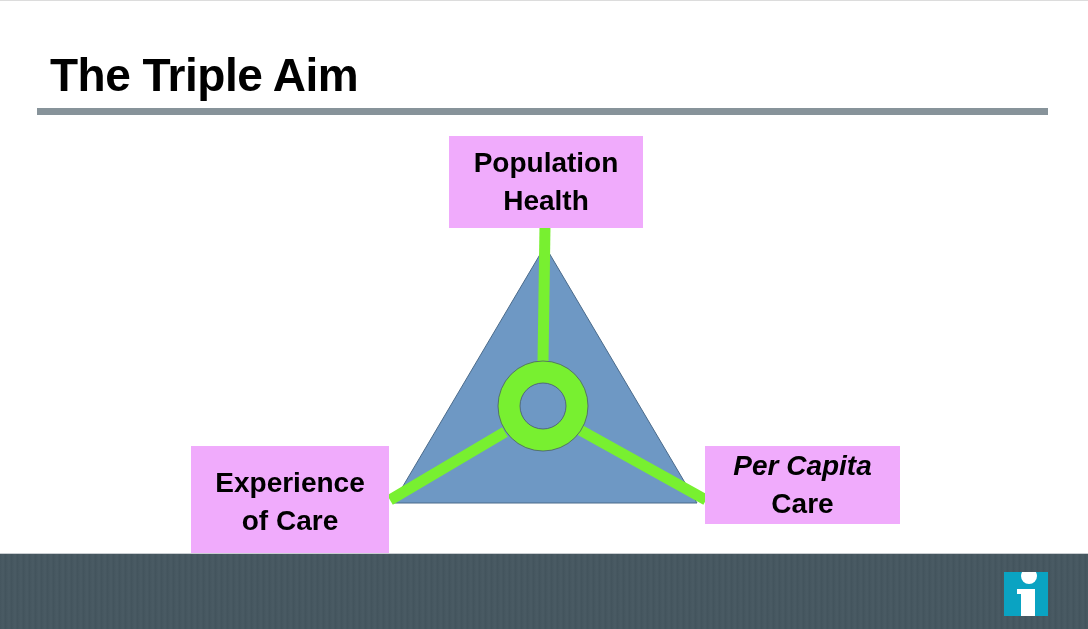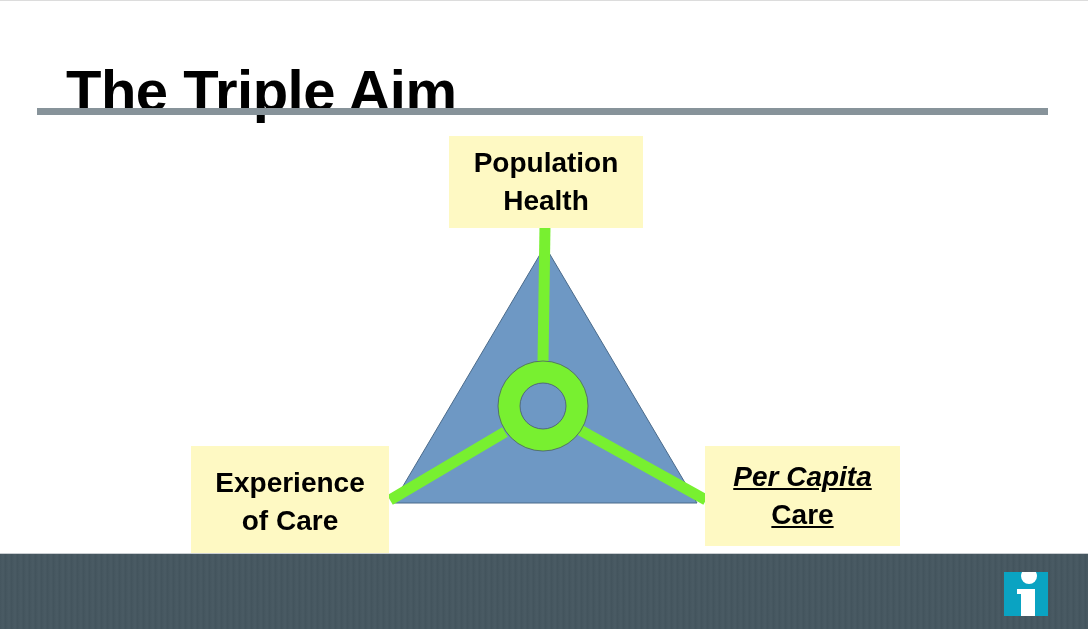--- a/index.html
+++ b/index.html
@@ -2,35 +2,35 @@
 <html><head>
   <meta charset="utf-8">
   <style>
     html, body { margin: 0; padding: 0; }
     body {
       width: 1088px; height: 629px; position: relative; overflow: hidden;
       background: #ffffff; font-family: "Liberation Sans", sans-serif;
     }
     .top-border { position: absolute; left: 0; top: 0; width: 1088px; height: 1px; background: #dcdcdc; }
     .title {
-      position: absolute; left: 50px; top: 40px; margin: 16px;
-      font-size: 58px; font-weight: bold; color: #000; letter-spacing: -0.5px; line-height: 70px;
+      position: absolute; left: 50px; top: 40px; margin: 0;
+      font-size: 46px; font-weight: bold; color: #000; letter-spacing: -0.5px; line-height: 70px;
     }
     .title-rule { position: absolute; left: 37px; top: 108px; width: 1011px; height: 7px; background: #87939a; }
     svg.diagram { position: absolute; left: 0; top: 0; }
     .box {
-      position: absolute; background: #fef9c3; color: #000;
+      position: absolute; background: #f0abfc; color: #000;
       font-weight: bold; font-size: 28px; line-height: 38px; text-align: center;
       display: flex; flex-direction: column; justify-content: center; align-items: center;
     }
     .box span { display: block; }
     .box .italic { font-style: italic; }
     .box-top { left: 449px; top: 136px; width: 194px; height: 92px; }
     .box-left { left: 191px; top: 446px; width: 198px; height: 112px; }
-    .box-right { left: 705px; top: 446px; width: 195px; height: 100px; text-decoration: underline; }
+    .box-right { left: 705px; top: 446px; width: 195px; height: 78px; }
     .footer {
       position: absolute; left: 0; top: 553px; width: 1088px; height: 76px;
       background: repeating-linear-gradient(90deg, #45565f 0px, #4a5b64 3px, #42535c 6px);
       border-top: 1px solid #c9cdd1;
     }
     .logo {
       position: absolute; left: 1004px; top: 572px; width: 44px; height: 44px; background: #0aa3c2;
     }
   </style>
 </head>

